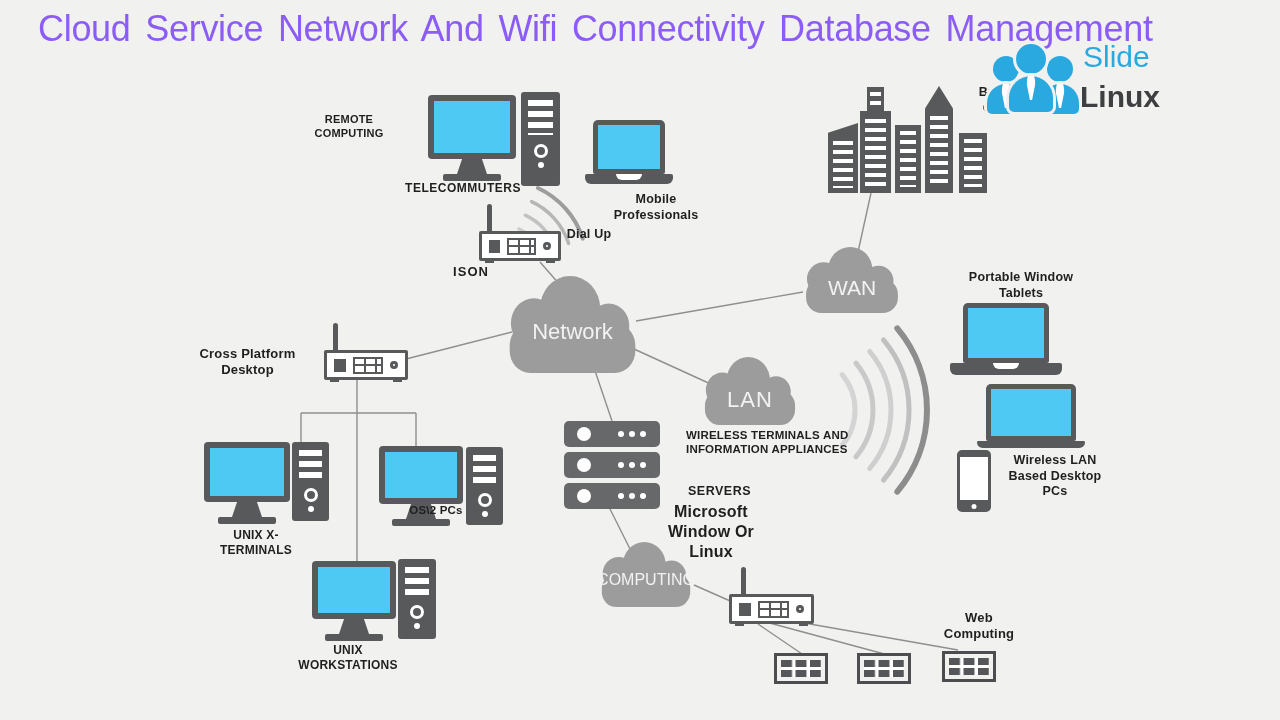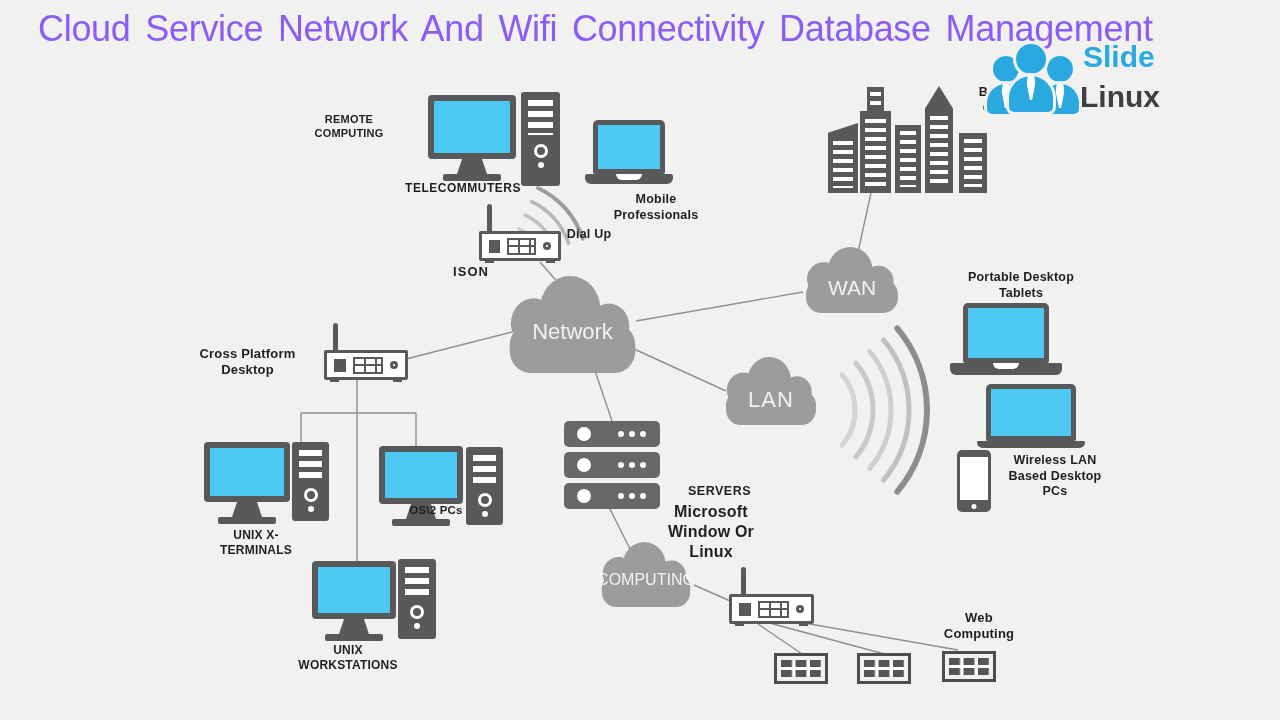--- a/index.html
+++ b/index.html
@@ -82,21 +82,21 @@
   .logo{position:absolute;left:985px;top:40px;width:200px;height:84px;z-index:5}
   .person{position:absolute}
   .p-head{width:26px;height:26px;background:var(--logo_blue);border-radius:50%;margin:0 auto 2px;
      box-shadow:0 0 0 3px var(--background)}
   .p-body{width:38px;height:30px;background:var(--logo_blue);border-radius:19px 19px 5px 5px;
      position:relative;box-shadow:0 0 0 3px var(--background)}
   .p-body::after{content:"";position:absolute;left:50%;top:0;transform:translateX(-50%);
      width:9px;height:24px;background:#fff;clip-path:polygon(15% 0,85% 0,100% 28%,62% 100%,38% 100%,0 28%)}
   .person.mid .p-head{width:30px;height:30px}
   .person.mid .p-body{width:44px;height:36px;border-radius:22px 22px 5px 5px}
-  .logo-slide{position:absolute;left:98px;top:0;font-size:30px;font-weight:bold;color:var(--logo_blue)}
+  .logo-slide{position:absolute;left:98px;top:0;font-size:30px;font-weight:normal;color:var(--logo_blue)}
   .logo-team{position:absolute;left:95px;top:40px;font-size:30px;font-weight:bold;color:var(--logo_dark)}
   .behind{z-index:2}
 </style>
 </head>
 <body>
 
 <div class="stage">
 
   <div class="title">Cloud Service Network And Wifi Connectivity Database Management</div>
 
@@ -219,21 +219,21 @@
     <svg viewBox="0 0 120 74" preserveAspectRatio="none">
         <g fill="var(--cloud)">
       <circle cx="28" cy="36" r="19"></circle>
           <circle cx="58" cy="25" r="25"></circle>
           <circle cx="90" cy="38" r="17"></circle>
       <rect x="8" y="36" width="104" height="38" rx="17"></rect>
         </g>
       </svg>
     <div class="cloud-label" style="font-size:21px">WAN</div>
   </div>
-  <div class="cloud" style="left:719px;top:357px;width:104px;height:68px">
+  <div class="cloud" style="left:698px;top:357px;width:104px;height:68px">
     <svg viewBox="0 0 120 74" preserveAspectRatio="none">
         <g fill="var(--cloud)">
       <circle cx="28" cy="36" r="19"></circle>
           <circle cx="58" cy="25" r="25"></circle>
           <circle cx="90" cy="38" r="17"></circle>
       <rect x="8" y="36" width="104" height="38" rx="17"></rect>
         </g>
       </svg>
     <div class="cloud-label" style="font-size:22px;letter-spacing:1px">LAN</div>
   </div>
@@ -257,20 +257,21 @@
         <i class="r-grid"></i>
         <i class="r-ring"></i>
       </div>
   </div>
 
   <div class="server-stack" style="left:564px;top:421px">
     <div class="server-unit"></div>
     <div class="server-unit"></div>
     <div class="server-unit"></div>
   </div>
+  <div class="lbl" style="left:686px;top:428px;width:182px;font-size:11.5px;text-align:left">WIRELESS  TERMINALS AND INFORMATION APPLIANCES</div>
   <div class="lbl" style="left:688px;top:484px;width:80px;font-size:12.5px;text-align:left;letter-spacing:.5px">SERVERS</div>
   <div class="lbl" style="left:652px;top:502px;width:118px;font-size:16px;font-weight:700">Microsoft Window Or Linux</div>
 
   <div class="monitor" style="left:204px;top:442px">
     <div class="mon-screen" style="width:86px;height:60px">
         <div class="mon-glass"></div>
       </div>
     <div class="mon-stand"></div>
       <div class="mon-base"></div>
   </div>
@@ -290,21 +291,21 @@
   <div class="monitor" style="left:312px;top:561px">
     <div class="mon-screen" style="width:84px;height:58px">
         <div class="mon-glass"></div>
       </div>
     <div class="mon-stand"></div>
       <div class="mon-base"></div>
   </div>
   <div class="tower" style="left:398px;top:559px;width:38px;height:80px"></div>
   <div class="lbl" style="left:288px;top:643px;width:120px">UNIX WORKSTATIONS</div>
 
-  <div class="lbl" style="left:961px;top:270px;width:120px;font-size:12.5px">Portable Desktop Tablets</div>
+  <div class="lbl" style="left:961px;top:270px;width:120px;font-size:12.5px">Portable Window Tablets</div>
   <div class="laptop" style="left:950px;top:303px;width:112px">
     <div class="lap-screen" style="width:86px;height:60px">
         <div class="lap-glass"></div>
       </div>
     <div class="lap-base notch" style="width:112px;height:12px"></div>
   </div>
   <div class="laptop" style="left:977px;top:384px;width:108px">
     <div class="lap-screen" style="width:90px;height:57px">
         <div class="lap-glass"></div>
       </div>

